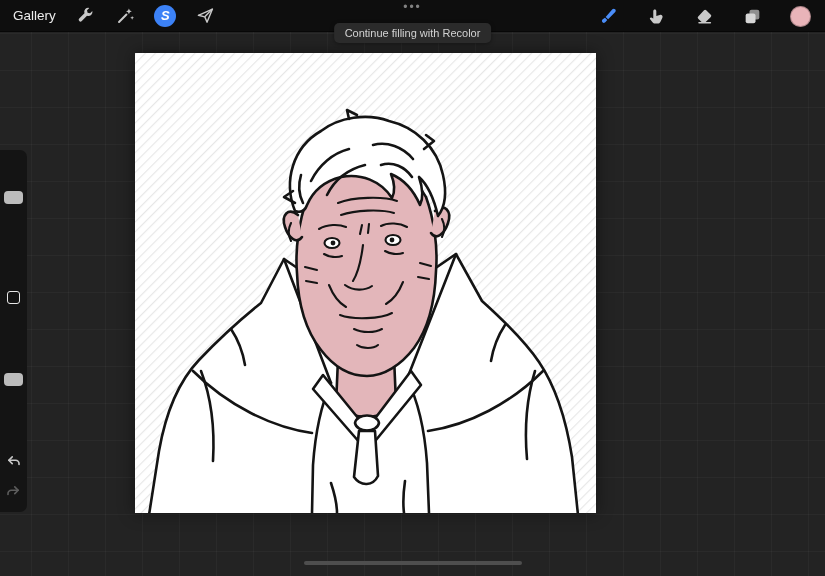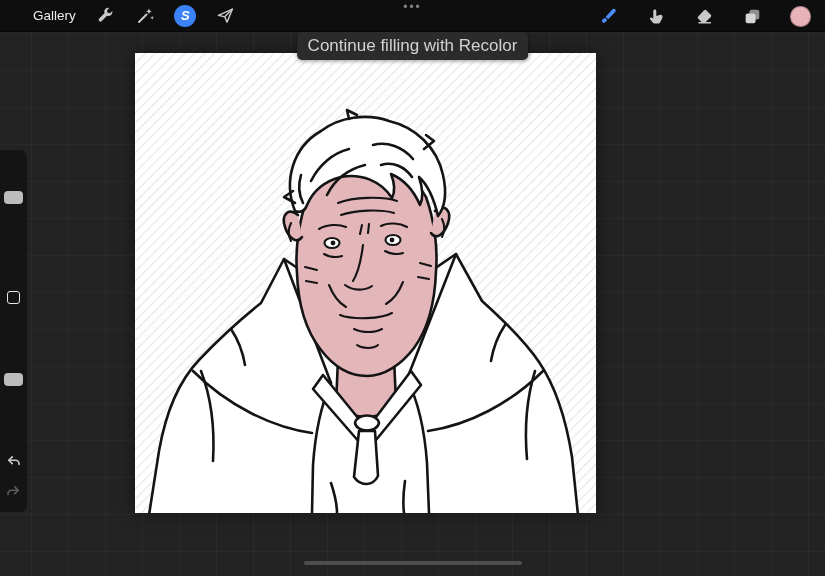--- a/index.html
+++ b/index.html
@@ -22,39 +22,39 @@
       linear-gradient(90deg, rgba(255,255,255,.032) 1px, transparent 1px);
     background-size:37px 37px;background-position:-6px -4px;
   }
   button{background:none;border:none;padding:0;margin:0;font-family:inherit;cursor:default;}
 
   
   .topbar{
     position:absolute;top:0;left:0;right:0;height:32px;background:#0e0e0e;
     display:flex;align-items:center;z-index:5;border-bottom:1px solid rgba(0,0,0,.5);
   }
-  .tb-left{display:flex;align-items:center;gap:9px;padding-left:28px;}
+  .tb-left{display:flex;align-items:center;gap:9px;padding-left:8px;}
   .gallery{color:#ececec;font-size:13.5px;padding:4px 5px;}
   .tool-btn{width:31px;height:28px;display:flex;align-items:center;justify-content:center;}
   .tb-dots{
     position:absolute;left:50%;top:1px;transform:translateX(-50%);
     color:#818181;font-size:12px;letter-spacing:2px;line-height:12px;
   }
   .tb-right{position:absolute;right:5px;top:0;height:32px;display:flex;align-items:center;gap:17px;padding-right:4px;}
   .s-badge{
     width:22px;height:22px;border-radius:50%;background:var(--accent-blue);
     color:#fff;font-size:13px;font-weight:700;font-style:italic;
     display:flex;align-items:center;justify-content:center;
   }
   .color-dot{width:21px;height:21px;border-radius:50%;background:var(--color-swatch);box-shadow:inset 0 0 0 1px rgba(0,0,0,.25);}
 
   
   .tooltip{
-    position:absolute;top:32px;left:50%;transform:translateX(-50%);
-    background:#2b2b2b;color:#d2d2d2;font-size:17px;padding:4px 11px;
+    position:absolute;top:23px;left:50%;transform:translateX(-50%);
+    background:#2b2b2b;color:#d2d2d2;font-size:11px;padding:4px 11px;
     border-radius:5px;z-index:6;white-space:nowrap;box-shadow:0 1px 4px rgba(0,0,0,.4);
   }
 
   
   .canvas{
     position:absolute;left:135px;top:53px;width:461px;height:460px;
     box-shadow:0 0 16px rgba(0,0,0,.45);background:#fff;z-index:2;
   }
   .canvas svg{display:block;}
   .skin{fill:var(--skin-tone);}

